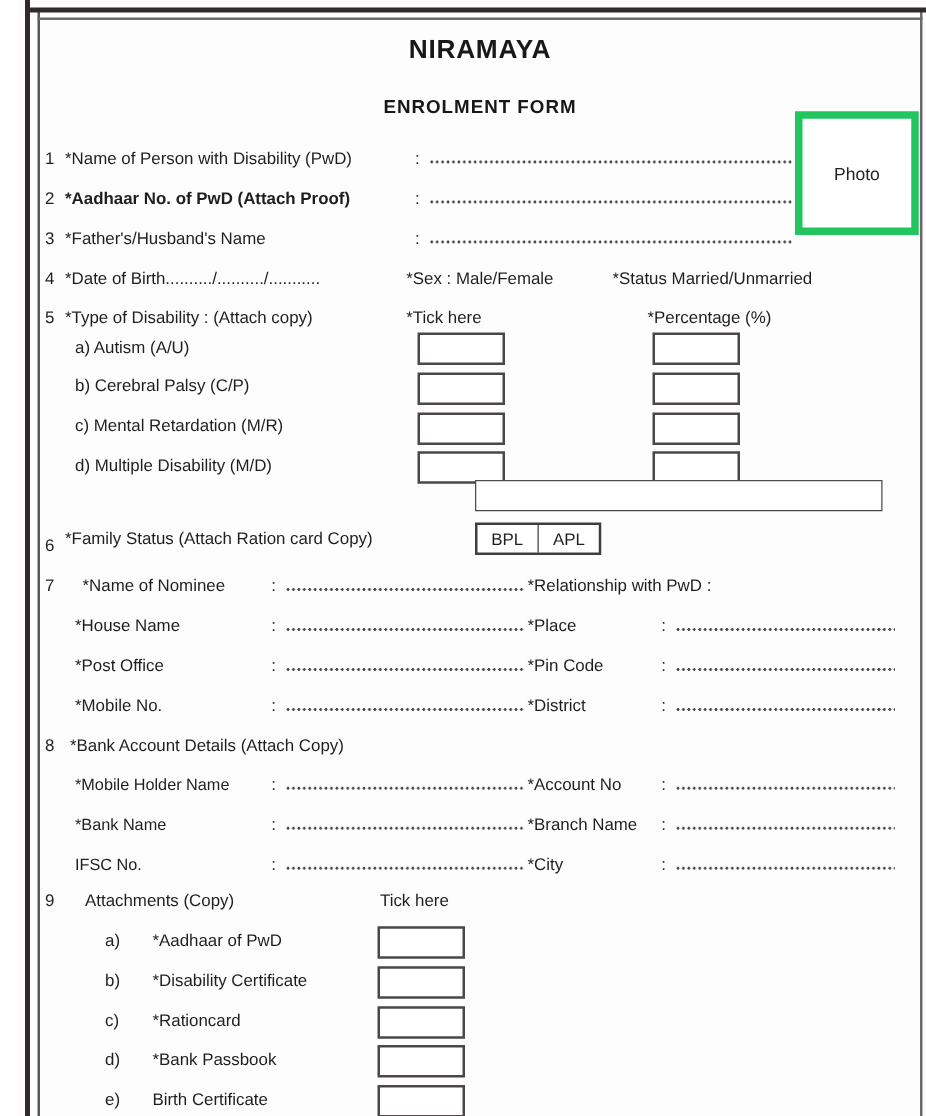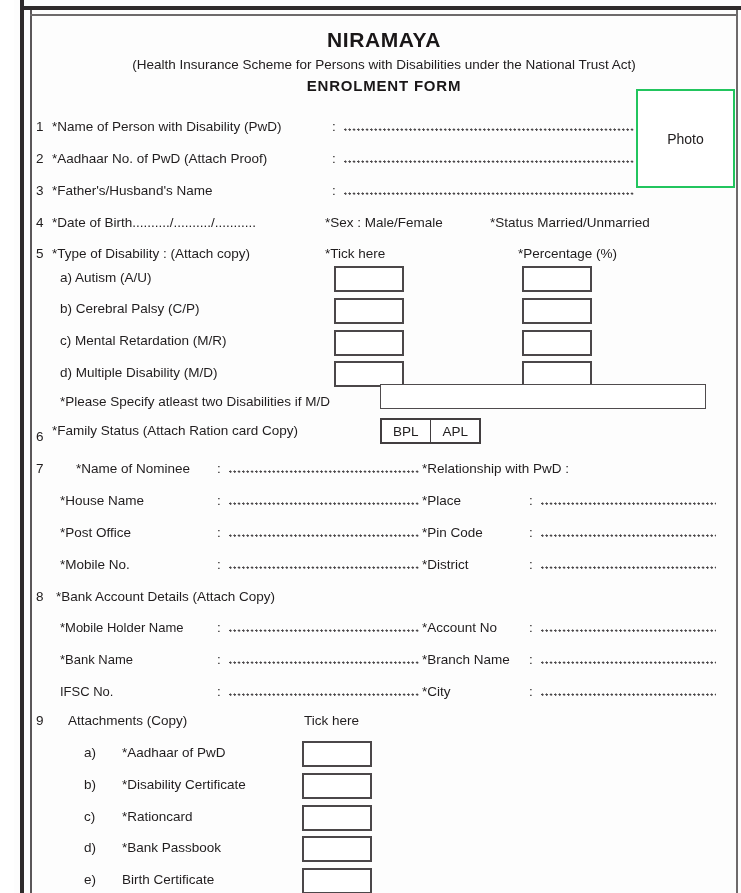--- a/index.html
+++ b/index.html
@@ -127,21 +127,21 @@
     justify-content: center;
     font-size: 13.5px;
     color: #201d1e;
   }
   .status-div {
     width: 2px;
     background: #423e40;
   }
   .photo-box {
     box-sizing: border-box;
-    border: 2px solid #22c55e;
+    border: 6px solid #22c55e;
     background: #ffffff;
     display: flex;
     align-items: center;
     justify-content: center;
     font-size: 14px;
     color: #232021;
   }
 </style>
 </head>
 <body>
@@ -151,34 +151,33 @@
   <div class="border-outer-left abs"></div>
   <div class="border-inner-left abs"></div>
   <div class="border-outer-right abs"></div>
   <div class="border-inner-right abs"></div>
   <div class="border-outer-top abs"></div>
   <div class="border-inner-top abs"></div>
 
   <div class="sheet">
 
     <div class="abs title" style="left:0; top:12px;">NIRAMAYA</div>
-    <div class="abs subtitle" style="left:0; top:41px;">(Health Insurance Scheme for Persons with Disabilities under the National Trust Act)</div>
     <div class="abs formtype" style="left:0; top:61px;">ENROLMENT FORM</div>
 
     <div class="abs photo-box" style="left:604px; top:73px; width:99px; height:99px;">
       <span>Photo</span>
     </div>
 
     <div class="abs num" style="left:4px; top:103px;">1</div>
     <div class="abs lbl" style="left:20px; top:103px;">*Name of Person with Disability (PwD)</div>
     <div class="abs colon" style="left:300px; top:103px;">:</div>
     <div class="abs dots" style="left:312px; top:104px; width:290px;"></div>
 
     <div class="abs num" style="left:4px; top:135px;">2</div>
-    <div class="abs lbl" style="left:20px; top:135px;">*Aadhaar No. of PwD (Attach Proof)</div>
+    <div class="abs lbl" style="left:20px; top:135px;font-weight:bold;">*Aadhaar No. of PwD (Attach Proof)</div>
     <div class="abs colon" style="left:300px; top:135px;">:</div>
     <div class="abs dots" style="left:312px; top:136px; width:290px;"></div>
 
     <div class="abs num" style="left:4px; top:167px;">3</div>
     <div class="abs lbl" style="left:20px; top:167px;">*Father's/Husband's Name</div>
     <div class="abs colon" style="left:300px; top:167px;">:</div>
     <div class="abs dots" style="left:312px; top:168px; width:290px;"></div>
 
     <div class="abs num" style="left:4px; top:199px;">4</div>
     <div class="abs lbl" style="left:20px; top:199px;">*Date of Birth........../........../...........</div>
@@ -211,34 +210,33 @@
     <div class="abs box" style="left:302px; top:314px; width:70px; height:26px;"></div>
     <div class="abs box" style="left:490px; top:314px; width:70px; height:26px;"></div>
 
     <div class="abs lbl" style="left:28px; top:349px;">
       <span>d)</span>
       <span>Multiple Disability (M/D)</span>
     </div>
     <div class="abs box" style="left:302px; top:345px; width:70px; height:26px;"></div>
     <div class="abs box" style="left:490px; top:345px; width:70px; height:26px;"></div>
 
-    <div class="abs lbl" style="left:28px; top:378px;">*Please Specify atleast two Disabilities if M/D</div>
     <div class="abs specify-box" style="left:348px; top:368px; width:326px; height:25px;"></div>
 
     <div class="abs num" style="left:4px; top:413px;">6</div>
     <div class="abs lbl" style="left:20px; top:407px;">*Family Status (Attach Ration card Copy)</div>
     <div class="abs status-box" style="left:348px; top:402px; width:101px; height:26px;">
       <div class="status-cell">BPL</div>
       <div class="status-div"></div>
       <div class="status-cell">APL</div>
     </div>
 
     <div class="abs num" style="left:4px; top:445px;">7</div>
 
-    <div class="abs lbl" style="left:44px; top:445px;">*Name of Nominee</div>
+    <div class="abs lbl" style="left:34px; top:445px;">*Name of Nominee</div>
     <div class="abs colon" style="left:185px; top:445px;">:</div>
     <div class="abs dots" style="left:197px; top:446px; width:190px;"></div>
     <div class="abs lbl" style="left:390px; top:445px;">*Relationship with PwD :</div>
 
     <div class="abs lbl" style="left:28px; top:477px;">*House Name</div>
     <div class="abs colon" style="left:185px; top:477px;">:</div>
     <div class="abs dots" style="left:197px; top:478px; width:190px;"></div>
     <div class="abs lbl" style="left:390px; top:477px;">*Place</div>
     <div class="abs colon" style="left:497px; top:477px;">:</div>
     <div class="abs dots" style="left:509px; top:478px; width:175px;"></div>

